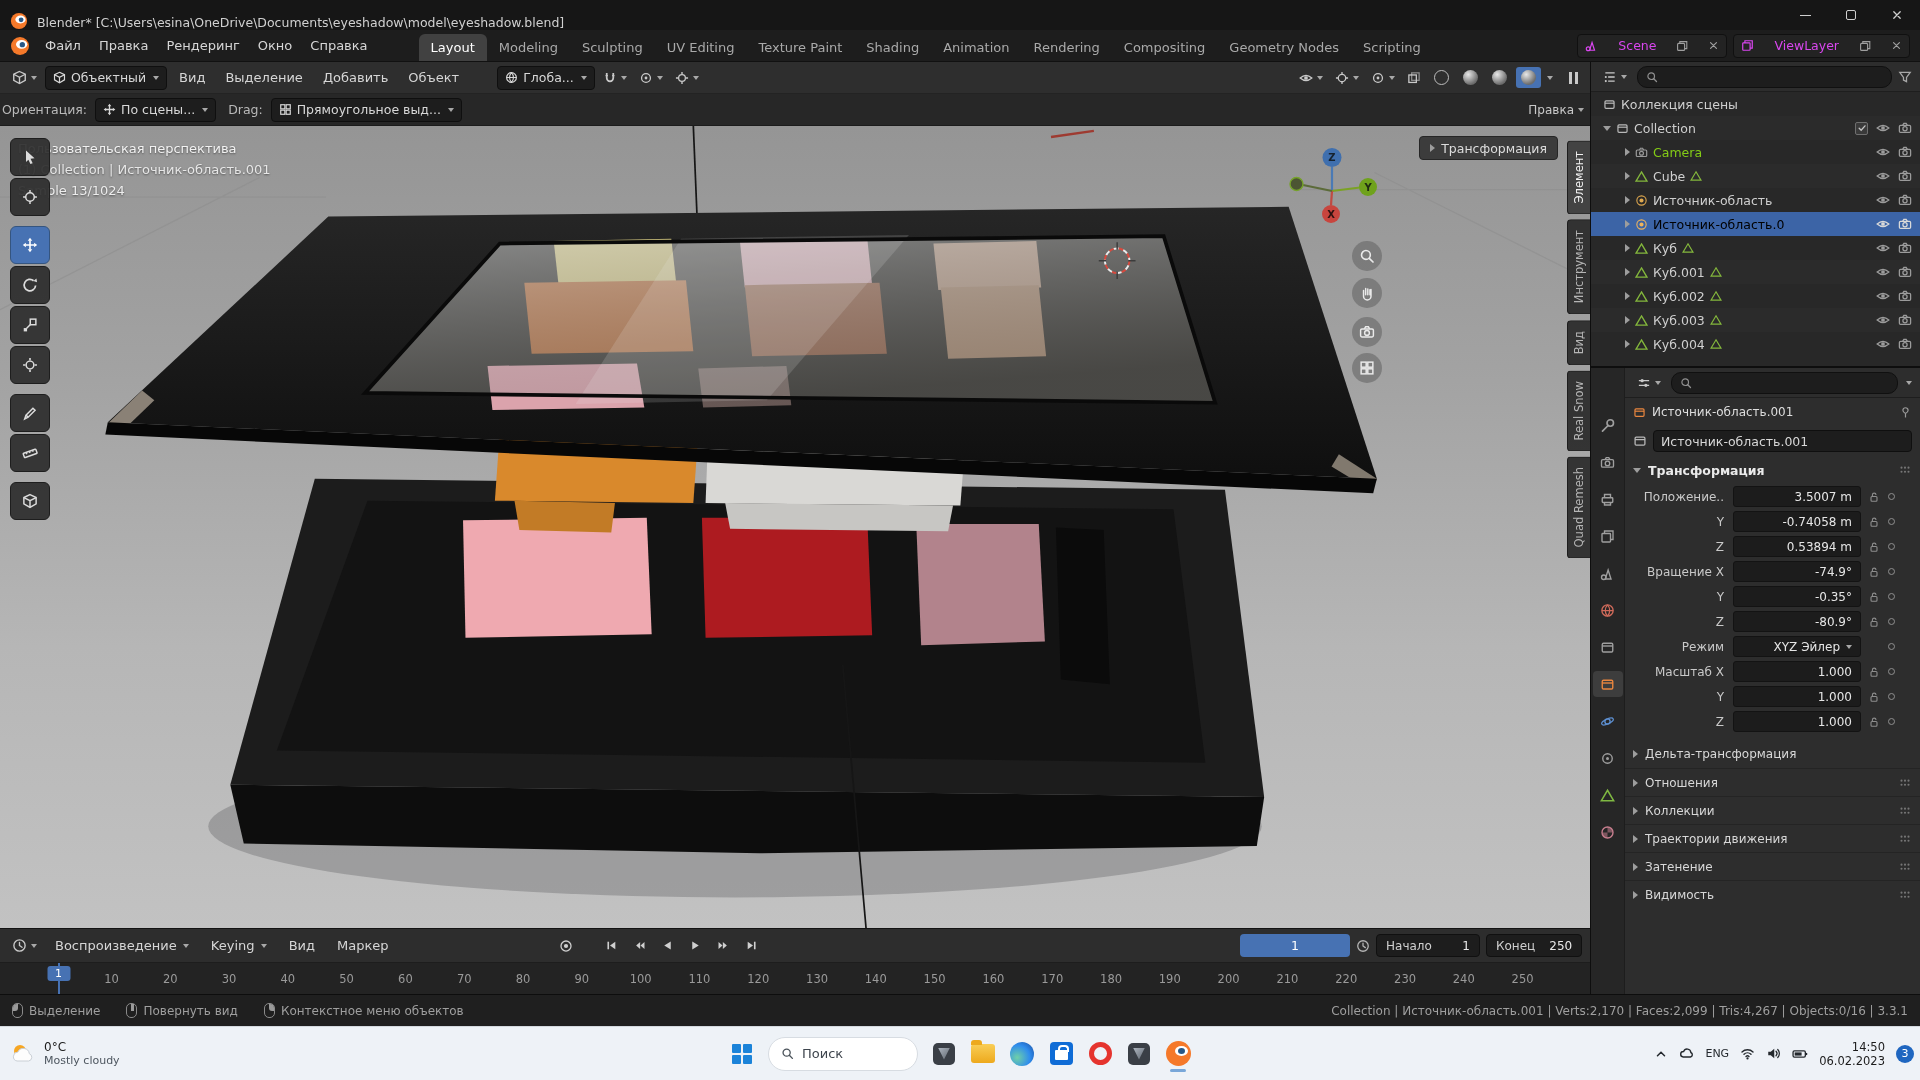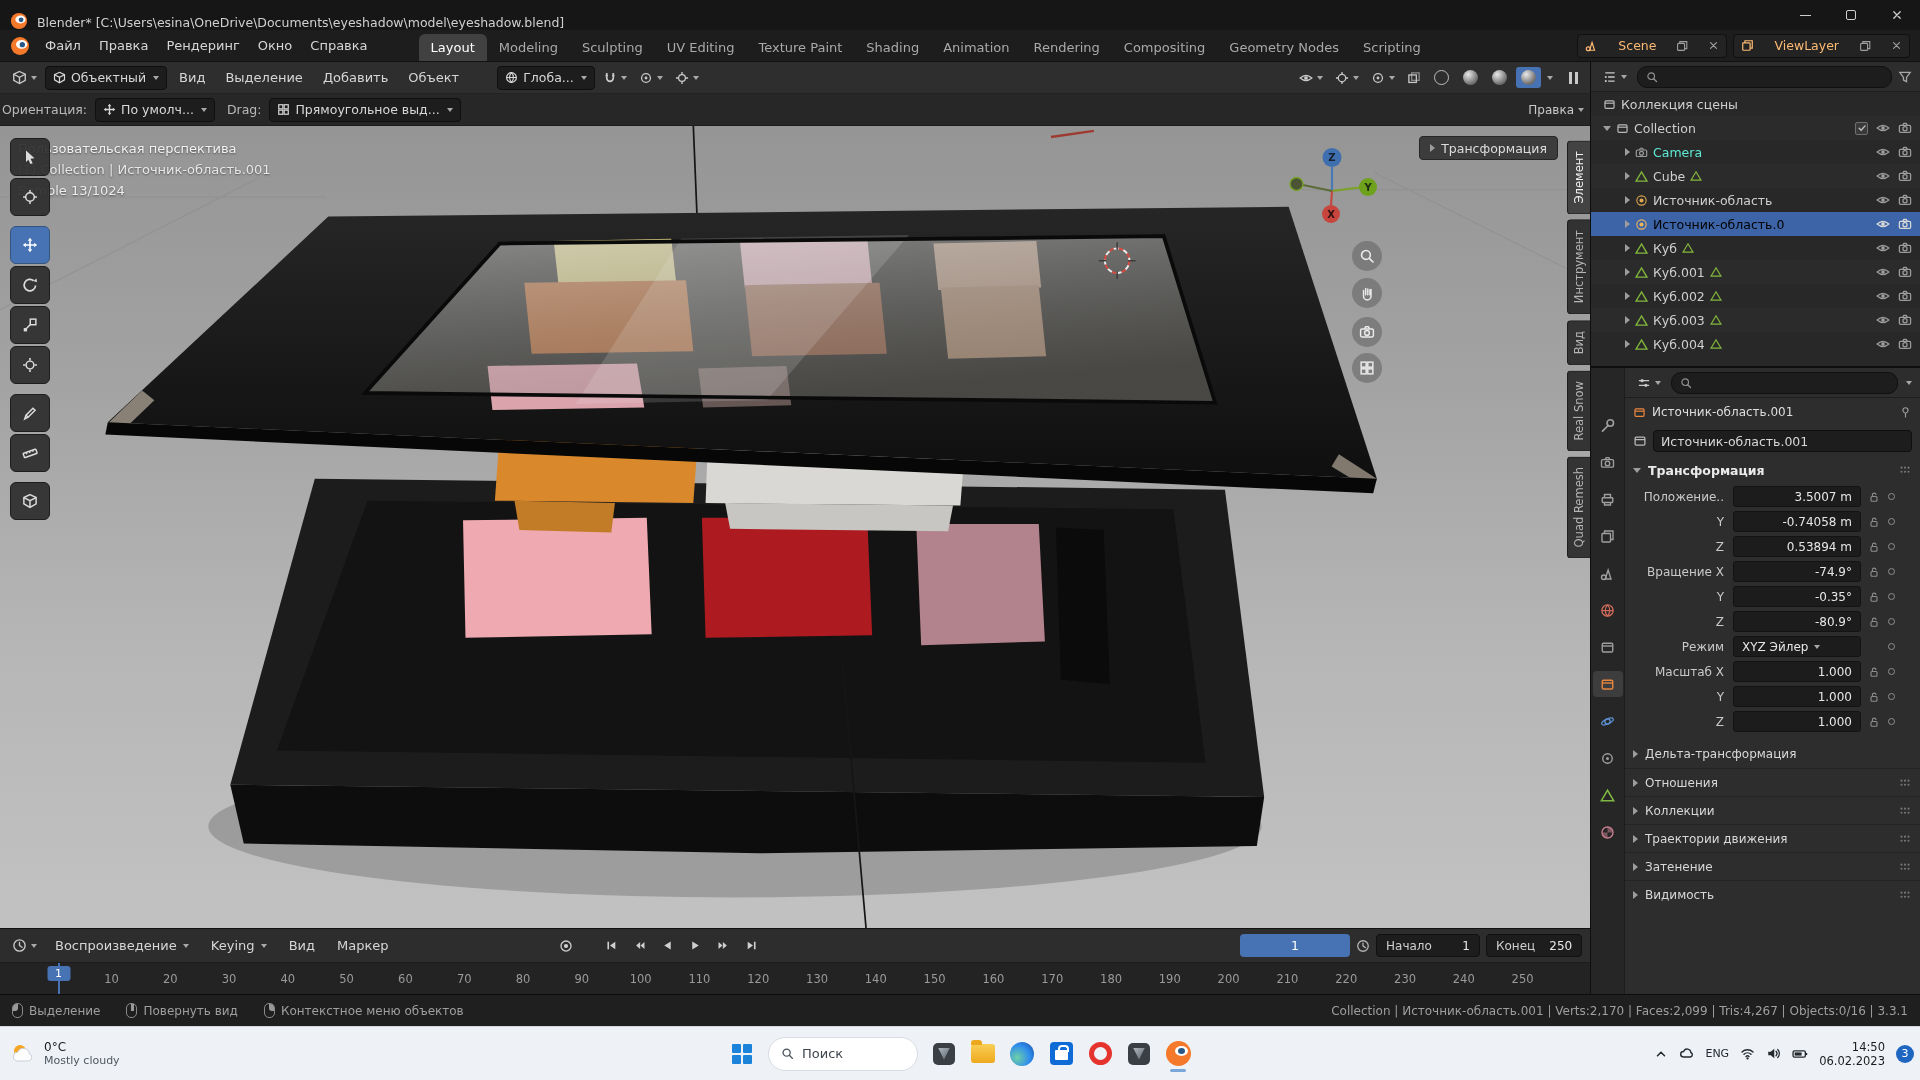--- a/index.html
+++ b/index.html
@@ -22,21 +22,21 @@
 
   
   .top-bar{height:32px;background:#1d1d1d;display:flex;align-items:flex-end;border-bottom:1px solid #111}
   .top-left{display:flex;align-items:center;height:100%}
   .app-menu-logo{width:20px;height:20px;margin:0 6px 0 10px}
   .menu-item{padding:0 9px;height:100%;display:flex;align-items:center;color:#d6d6d6;font-size:13px;border-radius:4px}
   .ws-tabs{display:flex;align-items:flex-end;margin-left:42px;height:100%}
   .ws-tab{padding:0 12px;height:27px;display:flex;align-items:center;border-radius:6px 6px 0 0;color:#a9a9a9;font-size:13px}
   .ws-tab.active{background:#414141;color:#fff}
   .top-right{margin-left:auto;display:flex;align-items:center;gap:6px;height:100%;padding-right:10px}
-  .tr-widget{display:flex;align-items:center;gap:20px;background:#232323;border:1px solid #101010;border-radius:4px;height:24px;padding:0 7px;color:#fdba74;font-size:12.5px}
+  .tr-widget{display:flex;align-items:center;gap:20px;background:#232323;border:1px solid #101010;border-radius:4px;height:24px;padding:0 7px;color:#d946ef;font-size:12.5px}
   .mini-btn{color:#9f9f9f;display:flex;align-items:center}
 
   
   .main{flex:1;display:flex;min-height:0}
   .vp-col{flex:1;display:flex;flex-direction:column;min-width:0}
   .vp-header{height:32px;background:#2e2e2e;display:flex;align-items:center;gap:4px;padding:0 8px;border-bottom:1px solid #232323}
   .vp-tools{height:32px;background:#272727;display:flex;align-items:center;gap:8px;padding:0 2px;border-bottom:1px solid #1c1c1c}
   .hdr-menu{padding:0 8px;color:#d6d6d6;font-size:13px;height:100%;display:flex;align-items:center}
   .fld{display:flex;align-items:center;gap:5px;background:#1d1d1d;border:1px solid #0f0f0f;border-radius:4px;padding:0 7px;height:24px;color:#d8d8d8;font-size:12.5px}
   .icbtn{display:flex;align-items:center;gap:2px;padding:2px 4px;border-radius:3px;color:#c9c9c9}
@@ -72,38 +72,38 @@
   
   .right-col{width:330px;display:flex;flex-direction:column;border-left:1px solid #0e0e0e;background:#2d2d2d}
   .outliner{height:306px;background:#282828;display:flex;flex-direction:column;border-bottom:2px solid #0e0e0e}
   .panel-hdr{height:30px;background:#2d2d2d;display:flex;align-items:center;gap:6px;padding:0 8px;border-bottom:1px solid #1e1e1e}
   .search-fld{flex:1;display:flex;align-items:center;gap:6px;background:#1d1d1d;border:1px solid #101010;border-radius:10px;height:22px;padding:0 8px;color:#8f8f8f}
   .o-body{flex:1;overflow:hidden}
   .o-row{display:flex;align-items:center;height:24px;padding:0 8px 0 0;color:#cfcfcf;font-size:12.5px;gap:5px}
   .o-row:nth-child(even){background:#2b2b2b}
   .o-row.selected{background:#3c64a6;color:#000000}
   .o-row .name{white-space:nowrap;overflow:hidden}
-  .o-row .dim{color:#5eead4}
+  .o-row .dim{color:#84cc16}
   .o-spacer{margin-left:auto;display:flex;align-items:center;gap:8px;color:#9b9b9b}
   .o-row.selected .o-spacer{color:#d9d9d9}
   .chk{width:13px;height:13px;border:1px solid #6f6f6f;border-radius:2px;background:#3a3a3a;display:flex;align-items:center;justify-content:center}
 
   .properties{flex:1;display:flex;min-height:0;background:#2d2d2d}
   .ptabs{width:34px;background:#262626;display:flex;flex-direction:column;align-items:center;gap:11px;padding-top:44px;border-right:1px solid #1d1d1d}
   .ptab{width:30px;height:26px;display:flex;align-items:center;justify-content:center;border-radius:4px;color:#9f9f9f}
   .ptab.active{background:#3d3d3d;color:#e9863f}
   .pcontent{flex:1;display:flex;flex-direction:column;min-width:0}
   .crumb{height:28px;display:flex;align-items:center;gap:6px;padding:0 8px;color:#dedede}
   .objname-row{height:30px;display:flex;align-items:center;gap:6px;padding:0 8px}
   .phead{display:flex;align-items:center;gap:7px;height:28px;padding:0 8px;color:#eaeaea;font-weight:bold;font-size:12.5px}
   .grip{margin-left:auto;color:#767676}
   .prow{display:flex;align-items:center;height:25px;padding-right:8px}
   .plabel{width:108px;text-align:right;padding-right:9px;color:#c9c9c9;white-space:nowrap}
   .pfield{width:128px;height:21px;background:#1c1c1c;border:1px solid #131313;border-radius:3px;display:flex;align-items:center;justify-content:flex-end;gap:4px;padding:0 8px;color:#e6e6e6}
-  .pfield.dd{justify-content:flex-start}
+  .pfield.dd{justify-content:flex-end}
   .prow .lock{width:18px;display:flex;justify-content:center;color:#8d8d8d;margin-left:4px}
   .anim-dot{width:7px;height:7px;border:1.4px solid #8f8f8f;border-radius:50%;margin-left:5px}
   .cpanel{height:28px;border-top:1px solid #242424;display:flex;align-items:center;gap:7px;padding:0 8px;color:#d8d8d8}
 
   
   .timeline{height:66px;display:flex;flex-direction:column;border-top:1px solid #121212}
   .tl-header{height:34px;background:#2d2d2d;display:flex;align-items:center;gap:6px;padding:0 8px;border-bottom:1px solid #1d1d1d}
   .tl-transport{display:flex;align-items:center;gap:2px;margin-left:150px;color:#cfcfcf}
   .tl-btn{width:26px;height:22px;display:flex;align-items:center;justify-content:center;border-radius:3px;color:#cfcfcf}
   .tl-right{margin-left:auto;display:flex;align-items:center;gap:6px}
@@ -531,21 +531,21 @@
             </span>
         </div>
       </div>
 
       <div class="vp-tools">
         <span class="lbl">Ориентация:</span>
         <div class="fld">
           <svg class="ic" width="13" height="13">
               <use href="#s-move"></use>
             </svg>
-          <span>По умолч...</span>
+          <span>По сцены...</span>
           <span class="caret"></span>
         </div>
         <span class="lbl" style="margin-left:4px">Drag:</span>
         <div class="fld">
           <svg class="ic" width="13" height="13">
               <use href="#s-grid4"></use>
             </svg>
           <span>Прямоугольное выд...</span>
           <span class="caret"></span>
         </div>

